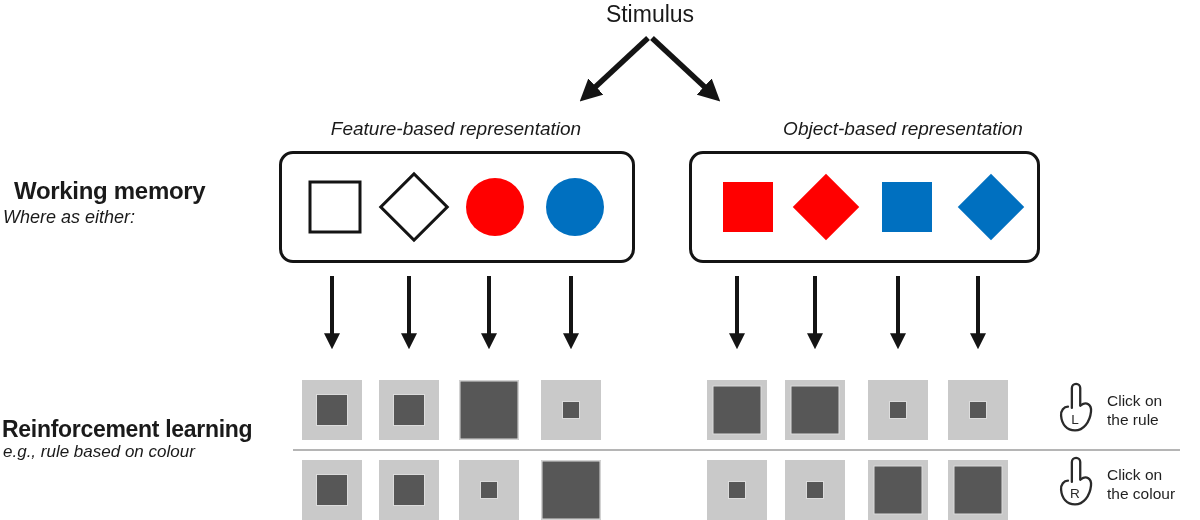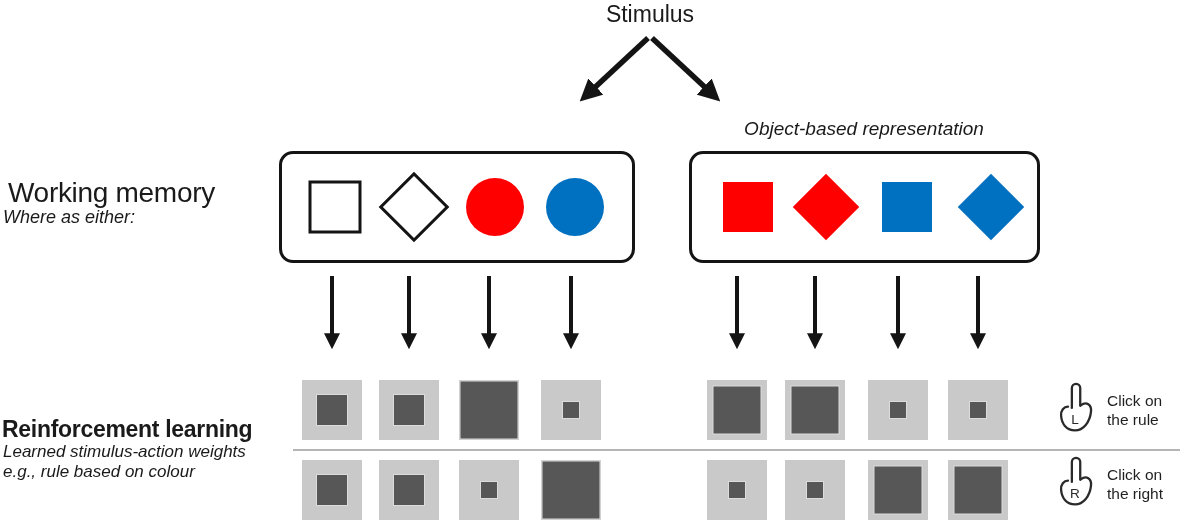--- a/index.html
+++ b/index.html
@@ -6,30 +6,30 @@
   #stage{
     position:relative;width:1180px;height:520px;background:#ffffff;overflow:hidden;
     font-family:"Liberation Sans","DejaVu Sans",sans-serif;color:#1a1a1a;
   }
   .abs{position:absolute;}
   
   #stimulus{left:588px;top:1px;width:124px;text-align:center;font-size:23px;}
   
   .rep-title{top:118px;width:330px;text-align:center;font-size:19px;font-style:italic;}
   #feature-title{left:291px;}
-  #object-title{left:699px;font-style:italic;}
+  #object-title{left:738px;font-style:italic;}
   
   .wm-box{top:151px;height:112px;border:3px solid #141414;border-radius:14px;background:#fff;box-sizing:border-box;}
   #feature-box{left:279px;width:356px;}
   #object-box{left:689px;width:351px;}
   .shape{position:absolute;transform:translate(-50%,-50%);}
   .shape.circle{border-radius:50%;}
   .shape.diamond{transform:translate(-50%,-50%) rotate(45deg);}
   
-  #wm-heading{left:8px;top:177px;font-size:28px;font-weight:normal;letter-spacing:-0.3px;}
+  #wm-heading{left:14px;top:177px;font-size:24px;font-weight:bold;letter-spacing:-0.3px;}
   #wm-subheading{left:3px;top:207px;font-size:18px;font-style:italic;}
   #rl-heading{left:2px;top:416px;font-size:23px;font-weight:bold;letter-spacing:-0.3px;text-align:center;}
   #rl-notes{left:3px;top:442px;font-size:17px;font-style:italic;line-height:20px;}
   
   #arrow-layer{left:0;top:0;pointer-events:none;}
   
   .tile{position:absolute;width:60px;height:60px;background:var(--tile,#C9C9C9);}
   .weight{position:absolute;left:50%;top:50%;transform:translate(-50%,-50%);
           background:var(--weight,#575757);box-shadow:0 0 0 1px rgba(255,255,255,.35);}
   
@@ -59,41 +59,41 @@
   <line x1="332" y1="276" x2="332" y2="338" stroke="#141414" stroke-width="4" marker-end="url(#ah)"></line>
       <line x1="409" y1="276" x2="409" y2="338" stroke="#141414" stroke-width="4" marker-end="url(#ah)"></line>
       <line x1="489" y1="276" x2="489" y2="338" stroke="#141414" stroke-width="4" marker-end="url(#ah)"></line>
       <line x1="571" y1="276" x2="571" y2="338" stroke="#141414" stroke-width="4" marker-end="url(#ah)"></line>
       <line x1="737" y1="276" x2="737" y2="338" stroke="#141414" stroke-width="4" marker-end="url(#ah)"></line>
       <line x1="815" y1="276" x2="815" y2="338" stroke="#141414" stroke-width="4" marker-end="url(#ah)"></line>
       <line x1="898" y1="276" x2="898" y2="338" stroke="#141414" stroke-width="4" marker-end="url(#ah)"></line>
       <line x1="978" y1="276" x2="978" y2="338" stroke="#141414" stroke-width="4" marker-end="url(#ah)"></line>
     </svg>
 
+  <div class="abs rep-title" id="feature-title">Feature-based representation</div>
   <div class="abs rep-title" id="object-title">Object-based representation</div>
 
   <div class="abs wm-box" id="feature-box">
       <div class="shape square" style="border: 3px solid rgb(20, 20, 20); background: rgb(255, 255, 255); width: 47px; height: 47px; left: 53px; top: 53px;"></div>
       <div class="shape diamond" style="border: 3px solid rgb(20, 20, 20); background: rgb(255, 255, 255); width: 44px; height: 44px; left: 132px; top: 53px;"></div>
       <div class="shape circle" style="background: rgb(255, 0, 0); width: 58px; height: 58px; left: 213px; top: 53px;"></div>
       <div class="shape circle" style="background: rgb(0, 112, 192); width: 58px; height: 58px; left: 293px; top: 53px;"></div>
     </div>
   <div class="abs wm-box" id="object-box">
       <div class="shape square" style="background: rgb(255, 0, 0); width: 50px; height: 50px; left: 56px; top: 53px;"></div>
       <div class="shape diamond" style="background: rgb(255, 0, 0); width: 47px; height: 47px; left: 134px; top: 53px;"></div>
       <div class="shape square" style="background: rgb(0, 112, 192); width: 50px; height: 50px; left: 215px; top: 53px;"></div>
       <div class="shape diamond" style="background: rgb(0, 112, 192); width: 47px; height: 47px; left: 299px; top: 53px;"></div>
     </div>
 
   <div class="abs" id="wm-heading">Working memory</div>
   <div class="abs" id="wm-subheading">Where as either:</div>
 
   <div class="abs" id="rl-heading">Reinforcement learning</div>
   <div class="abs" id="rl-notes">
-    <div>Learned stimulus-action weights</div>
     <div>e.g., rule based on colour</div>
   </div>
 
   <div class="abs" id="weights-layer">
       <div class="tile" style="left: 302px; top: 380px;">
         <div class="weight" style="width: 30px; height: 30px;"></div>
       </div>
       <div class="tile" style="left: 379px; top: 380px;">
         <div class="weight" style="width: 30px; height: 30px;"></div>
       </div>
@@ -156,17 +156,17 @@
   </div>
 
   <div class="abs response" id="response-right">
     <svg class="hand-icon" width="46" height="62" viewBox="0 0 44 58">
       <path d="M19 27 V8 a4 4 0 0 1 8 0 V25" fill="none" stroke="#2a2a2a" stroke-width="2.2" stroke-linecap="round"></path>
       <path d="M27.5 24.5 C33 20.5 38 24 37.3 30.5 C36.3 40.5 30 48.5 22 48.5 C14 48.5 9.3 42.5 8.7 34.5 C8.3 29.5 11.3 25.8 15.3 25.8" fill="none" stroke="#2a2a2a" stroke-width="2.2" stroke-linecap="round"></path>
       <text x="22" y="42" text-anchor="middle" font-size="13" fill="#2a2a2a">R</text>
     </svg>
     <div class="response-label">
       <div>Click on</div>
-      <div>the right</div>
+      <div>the colour</div>
     </div>
   </div>
 
 </div>
 
 </body></html>

